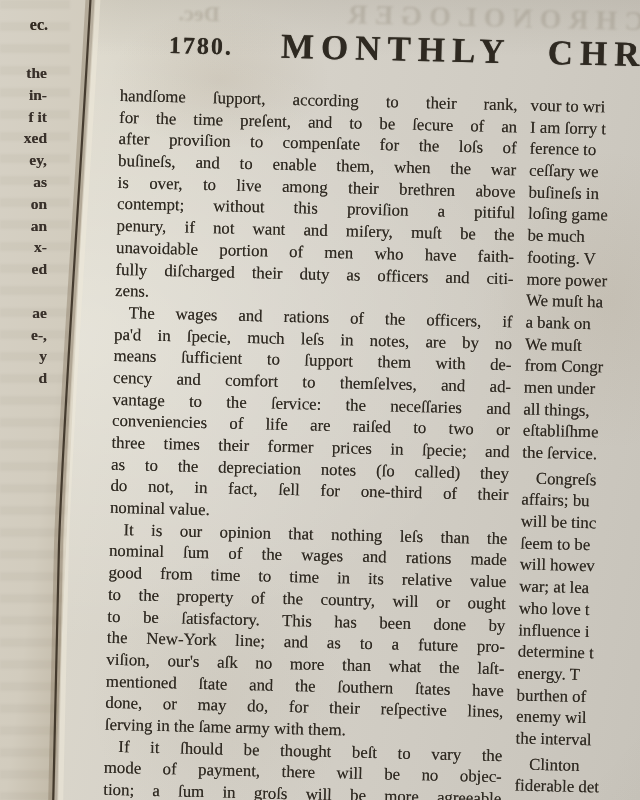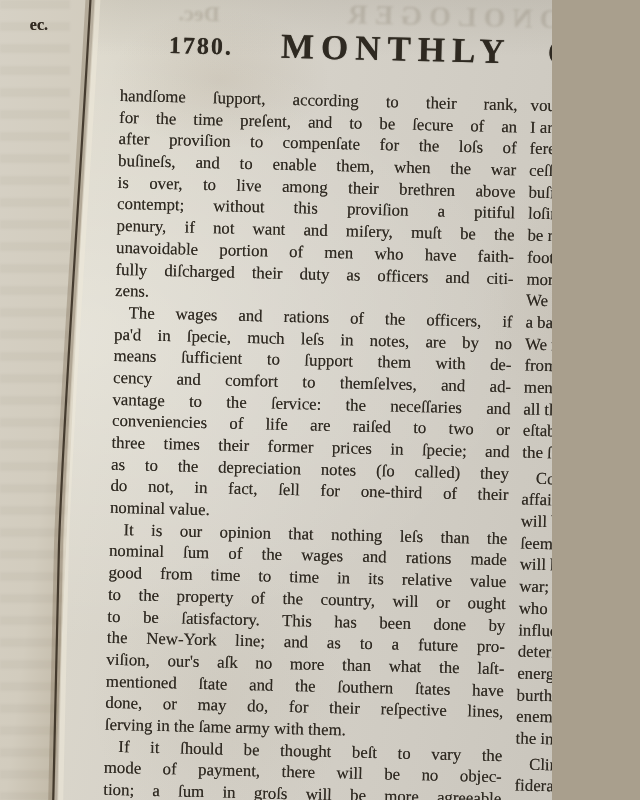--- a/index.html
+++ b/index.html
@@ -1,21 +1,21 @@
 <!DOCTYPE html>
 <html><head>
 <meta charset="utf-8">
 <style>
   html,body{margin:0;padding:0;}
   body{
     width:640px;height:800px;overflow:hidden;
     background:#a99f8d;
     font-family:"Liberation Serif","DejaVu Serif",serif;
   }
-  .photo{position:relative;width:552px;height:800px;overflow:hidden;}
+  .photo{position:relative;width:640px;height:800px;overflow:hidden;}
 
   
   .facing-page{
     position:absolute;left:0;top:0;width:100px;height:800px;
     background:linear-gradient(97deg,#d6d1c5 0%,#d2ccbe 52%,#c4bcab 74%,#a1967f 90%,#6b5c45 99%);
   }
   .facing-bleed{
     position:absolute;left:0;top:0;width:70px;height:800px;opacity:.55;
     background:repeating-linear-gradient(
       to bottom, rgba(110,98,78,.10) 0 9px, rgba(110,98,78,0) 9px 22px);
@@ -96,20 +96,37 @@
   .crease-svg{position:absolute;left:0;top:0;pointer-events:none;}
 </style>
 </head>
 <body>
 
 <div class="photo">
 
   <div class="facing-page">
     <div class="facing-bleed"></div>
     <div class="frag-top">ec.</div>
+    <div class="frags">
+        <div class="line">the</div>
+        <div class="line">in-</div>
+        <div class="line">f it</div>
+        <div class="line">xed</div>
+        <div class="line">ey,</div>
+        <div class="line">as</div>
+        <div class="line">on</div>
+        <div class="line">an</div>
+        <div class="line">x-</div>
+        <div class="line">ed</div>
+        <div class="line">&nbsp;</div>
+        <div class="line">ae</div>
+        <div class="line">e-,</div>
+        <div class="line">y</div>
+        <div class="line">d</div>
+      </div>
   </div>
 
   <div class="main-page">
     <div class="stain s1"></div>
     <div class="stain s2"></div>
     <div class="stain s3"></div>
 
     <div class="content">
       <div class="bleed-title">CHRONOLOGER</div>
       <div class="bleed-date">Dec.</div>

